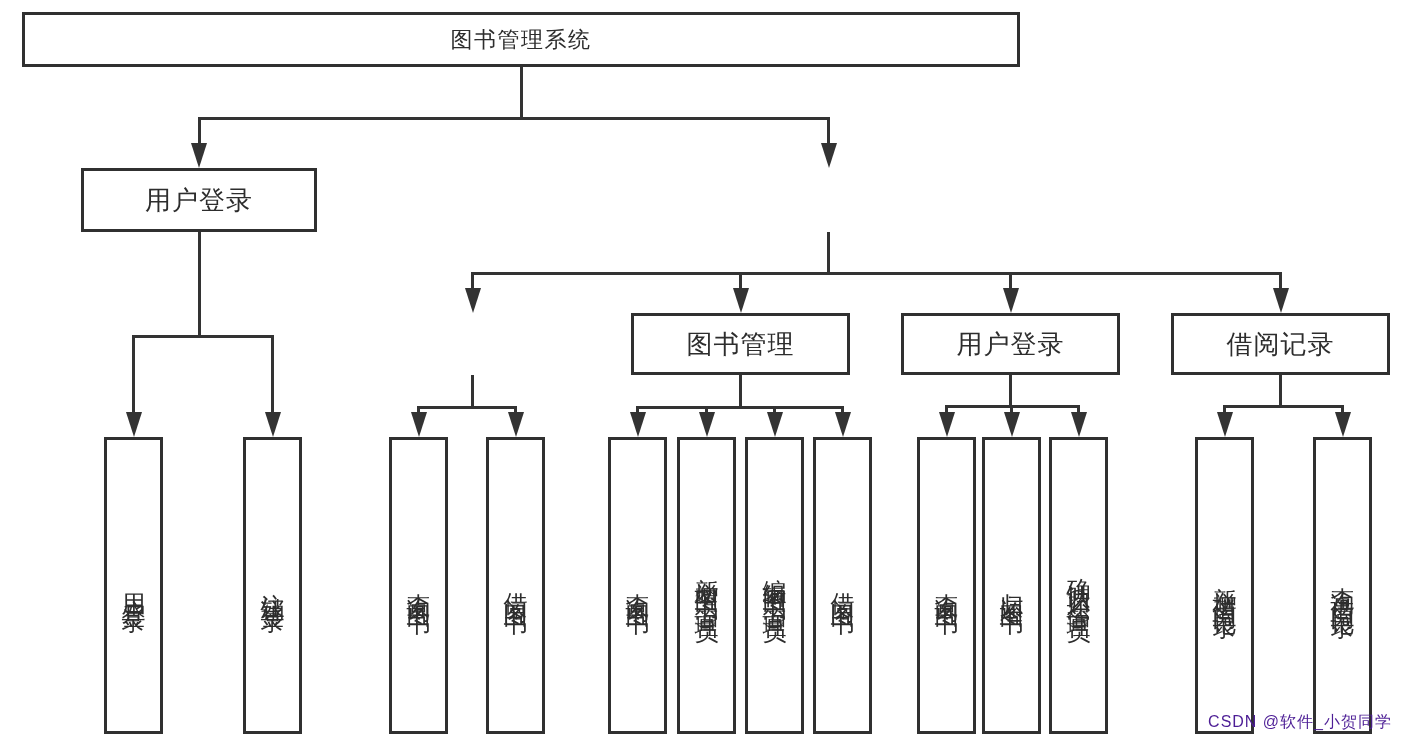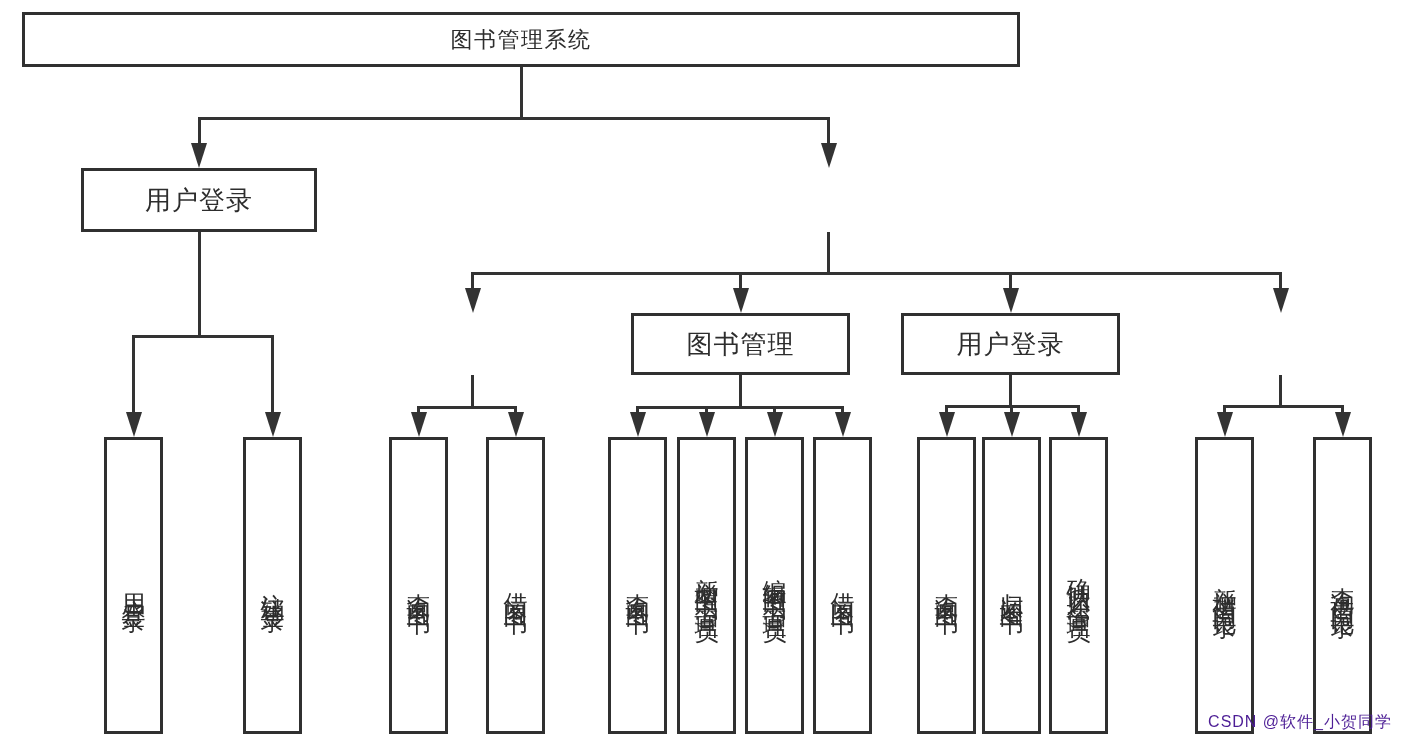--- a/index.html
+++ b/index.html
@@ -125,20 +125,21 @@
       <div class="edge-line" style="left: 1341px; top: 406px; width: 3px; height: 13px;"></div>
       <div class="edge-arrowhead" style="left: 1334.5px; top: 412px;"></div>
     </div>
 
   <div class="box hbox-title" style="left:22px; top:12px; width:998px; height:55px;">图书管理系统</div>
 
   <div class="box hbox" style="left:81px; top:168px; width:236px; height:64px;">用户登录</div>
 
   <div class="box hbox" style="left:631px; top:313px; width:219px; height:62px;">图书管理</div>
   <div class="box hbox" style="left:901px; top:313px; width:219px; height:62px;">用户登录</div>
+  <div class="box hbox" style="left:1171px; top:313px; width:219px; height:62px;">借阅记录</div>
 
   <div class="box vbox" style="left:104px;">用户登录</div>
   <div class="box vbox" style="left:243px;">注销登录</div>
 
   <div class="box vbox" style="left:389px;">查询图书</div>
   <div class="box vbox" style="left:486px;">借阅图书</div>
 
   <div class="box vbox" style="left:608px;">查询图书</div>
   <div class="box vbox" style="left:677px;">新增图书（管理员）</div>
   <div class="box vbox" style="left:745px;">编辑图书（管理员）</div>

